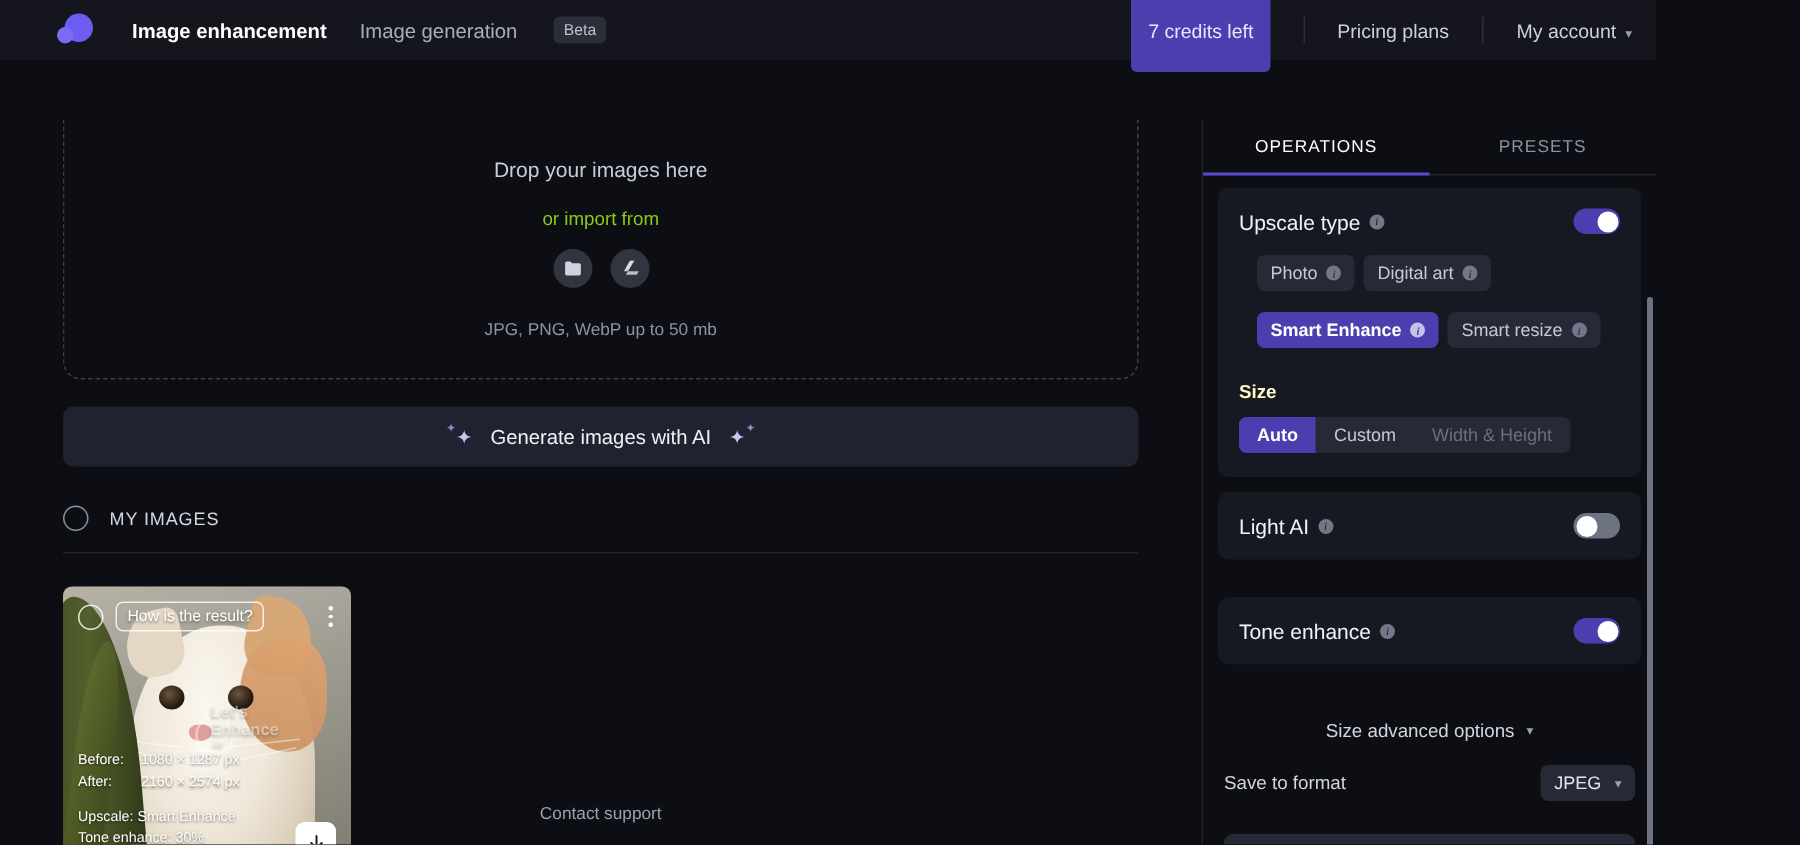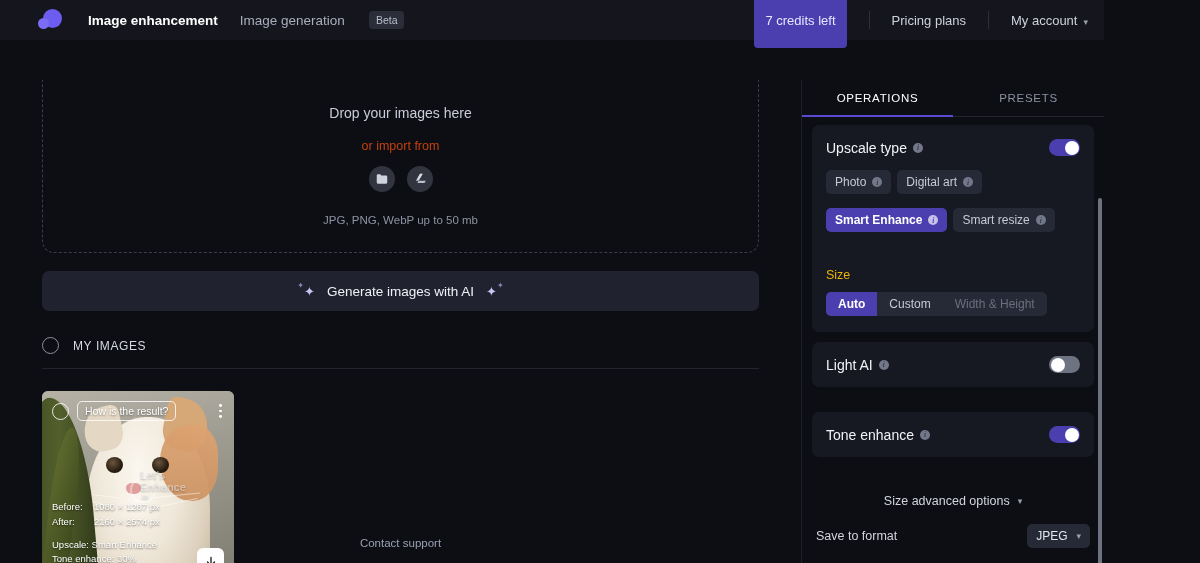--- a/index.html
+++ b/index.html
@@ -60,21 +60,21 @@
     margin-top: -92px;
     height: 265px;
     border: 1.5px dashed #3a3d4c;
     border-radius: 12px;
     display: flex; flex-direction: column; align-items: center;
     justify-content: flex-end;
     padding-bottom: 26px;
     cursor: pointer;
   }
   .dz-drop { font-size: 14px; color: #c9cdd9; margin-bottom: 18px; }
-  .dz-or { font-size: 12.5px; color: #c2410c; margin-bottom: 13px; }
+  .dz-or { font-size: 12.5px; color: #84cc16; margin-bottom: 13px; }
   .dz-icons { display: flex; gap: 12px; margin-bottom: 22px; }
   .dz-ic {
     width: 26px; height: 26px; border-radius: 50%;
     background: #32353f; display: flex; align-items: center; justify-content: center;
     cursor: pointer;
   }
   .dz-formats { font-size: 11.5px; color: #8e93a3; }
 
   .gen-banner {
     margin-top: 18px; height: 40px; border-radius: 7px;
@@ -249,31 +249,31 @@
   }
   .toggle.on { background: #4b3fb0; }
   .toggle.off { background: #6e7382; }
   .toggle .knob {
     position: absolute; top: 1.5px; width: 14px; height: 14px; border-radius: 50%;
     background: #fff;
   }
   .toggle.on .knob { right: 1.5px; }
   .toggle.off .knob { left: 1.5px; }
 
-  .chip-row { display: flex; gap: 6px; margin-top: 14px; }
+  .chip-row { display: flex; gap: 6px; margin-top: 14px; margin-left: 12px; }
   .chip {
     background: #262936; border-radius: 5px; padding: 5px 9px;
     font-size: 12px; color: #c6cad6; cursor: pointer;
     display: flex; align-items: center; white-space: nowrap;
   }
   .chip.sel { background: #4b3fb0; color: #fff; font-weight: bold; }
   .chip.sel .info { background: #c6c1ea; }
   .chip.sel .info::after { color: #4b3fb0; }
 
-  .sub-label { font-size: 12.5px; color: #eab308; margin-top: 36px; }
+  .sub-label { font-size: 12.5px; color: #fef9c3; margin-top: 22px; font-weight: bold; }
   .seg {
     display: inline-flex; margin-top: 10px; background: #262936;
     border-radius: 5px; overflow: hidden;
   }
   .seg-item {
     padding: 5px 12px; font-size: 12px; color: #c6cad6; cursor: pointer; white-space: nowrap;
   }
   .seg-item.sel { background: #4b3fb0; color: #fff; font-weight: bold; }
   .seg-item.dim { color: #6a6f80; cursor: default; }
 

